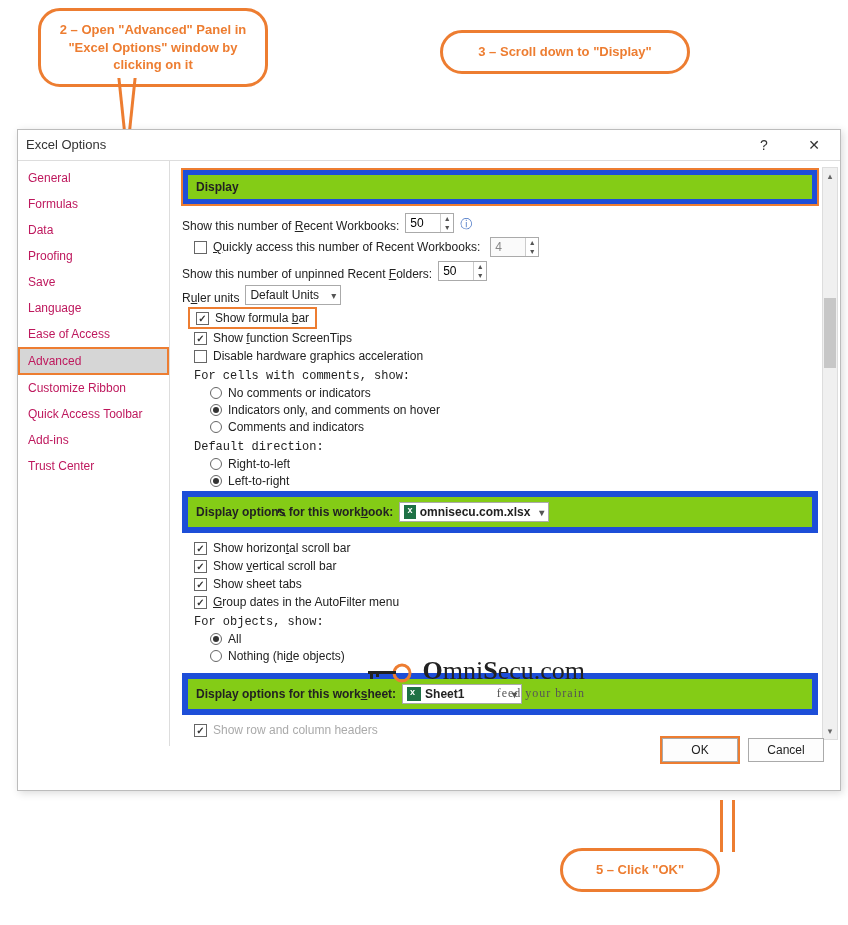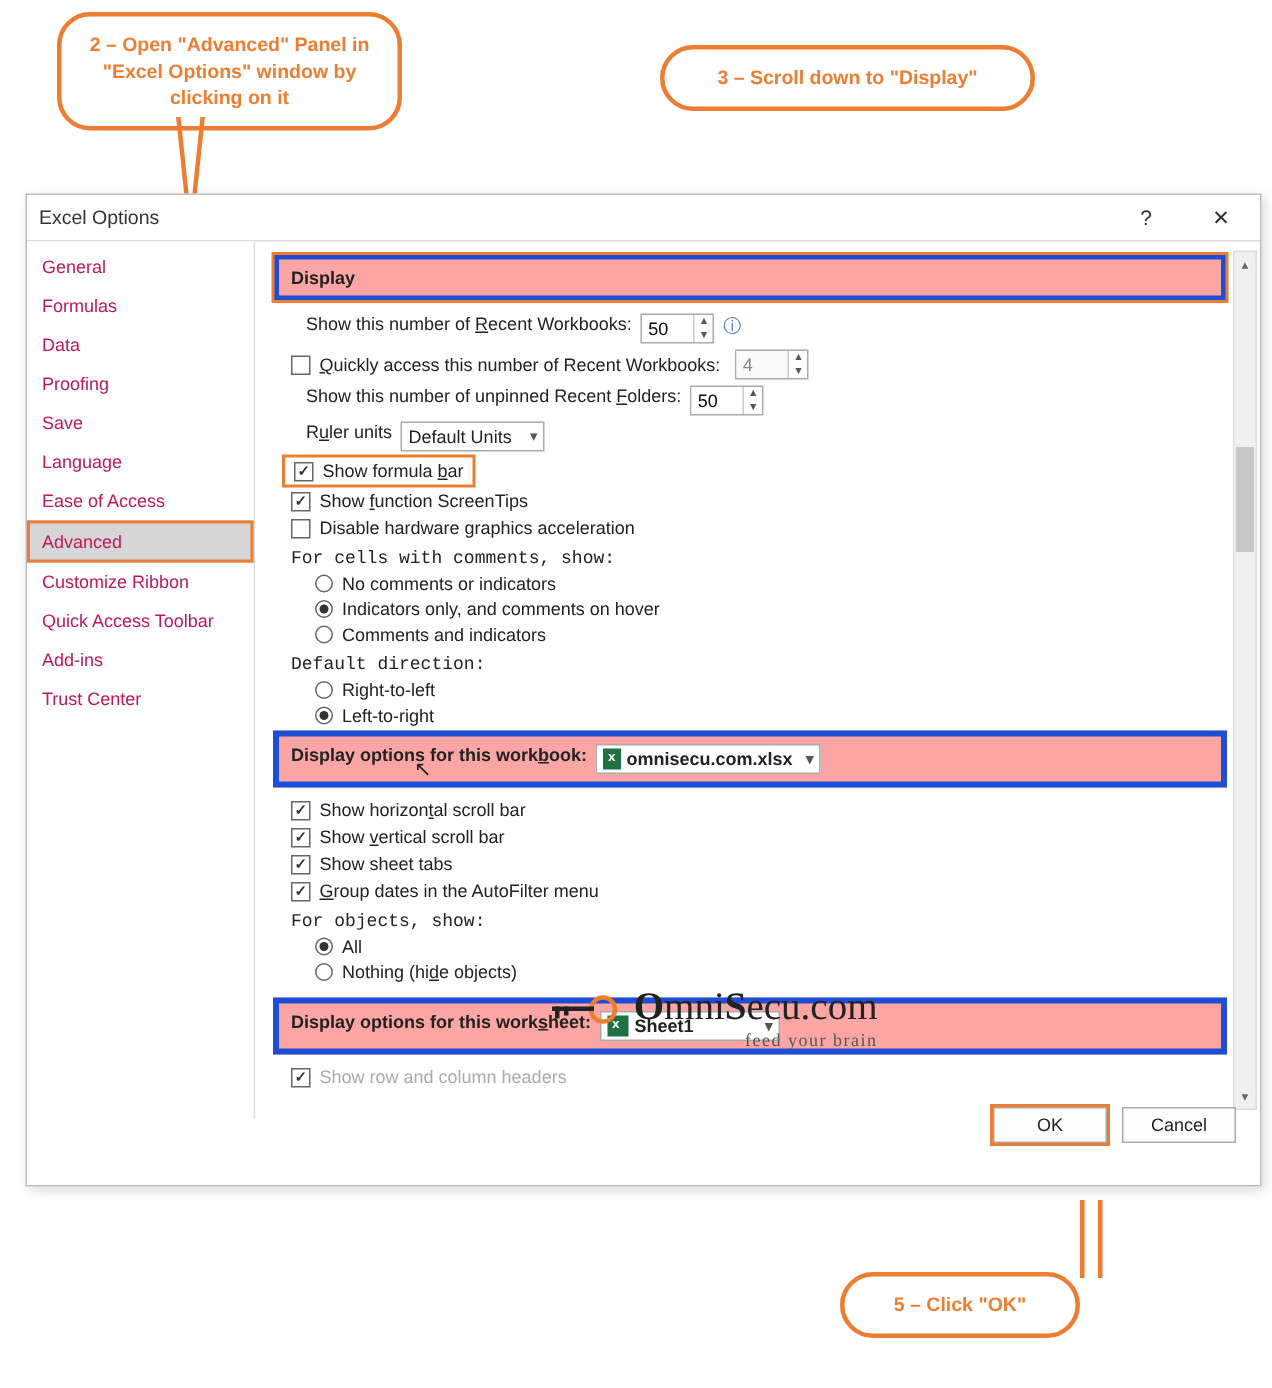--- a/index.html
+++ b/index.html
@@ -16,23 +16,23 @@
   .sidebar-item { padding: 6px 10px; color:#be185d; cursor:default; }
   .sidebar-item.selected { background: #d6d6d6; border-top:1px solid #bfbfbf; border-bottom:1px solid #bfbfbf; }
   .sidebar-item.highlight { outline: 2px solid #ed7d31; outline-offset: -2px; }
   
   .content { flex:1; position:relative; padding: 8px 22px 0 12px; overflow:hidden; }
   .scrollbar { position:absolute; right:2px; top:6px; bottom:6px; width:16px; background:#f0f0f0; border:1px solid #ddd; }
   .scrollbar .thumb { position:absolute; left:1px; right:1px; top:130px; height:70px; background:#c7c7c7; }
   .scrollbar .arrow { position:absolute; left:0; right:0; height:16px; display:flex; align-items:center; justify-content:center; color:#666; font-size:9px; }
   .scrollbar .up{ top:0 } .scrollbar .down{ bottom:0 }
   
-  .section-bar { background:#fca5a5; border:4px solid #1d4ed8; padding:5px 8px; font-weight:bold; margin-bottom:8px; display:flex; align-items:flex-start; gap:6px; }
+  .section-bar { background:#84cc16; border:6px solid #1d4ed8; padding:5px 8px; font-weight:bold; margin-bottom:8px; display:flex; align-items:center; gap:6px; }
   .section-bar.highlight { outline:2px solid #ed7d31; outline-offset:-1px; }
-  .row { display:flex; align-items:flex-start; gap:6px; margin: 4px 0 4px 22px; }
+  .row { display:flex; align-items:flex-end; gap:6px; margin: 4px 0 4px 0; }
   .row .label { white-space:nowrap; }
   .spinbox { display:flex; border:1px solid #aaa; height:20px; }
   .spinbox input { border:0; width:34px; padding:0 4px; font-size:12px; }
   .spinbox input[disabled]{ background:#fafafa; color:#888 }
   .spinbox .sp-btns { display:flex; flex-direction:column; border-left:1px solid #ccc; }
   .spinbox .sp-btns span { font-size:7px; height:10px; width:12px; text-align:center; line-height:9px; color:#555; }
   select, .dropdown { border:1px solid #aaa; height:20px; font-size:12px; padding:0 18px 0 4px; background:#fff; position:relative; display:inline-flex; align-items:center; }
   .dropdown::after { content:"▾"; position:absolute; right:4px; font-size:10px; color:#555; }
   .checkbox { display:flex; align-items:center; gap:6px; margin: 4px 0 4px 12px; }
   .checkbox .box { width:13px; height:13px; border:1px solid #666; background:#fff; display:flex; align-items:center; justify-content:center; font-size:10px; color:#333; }

